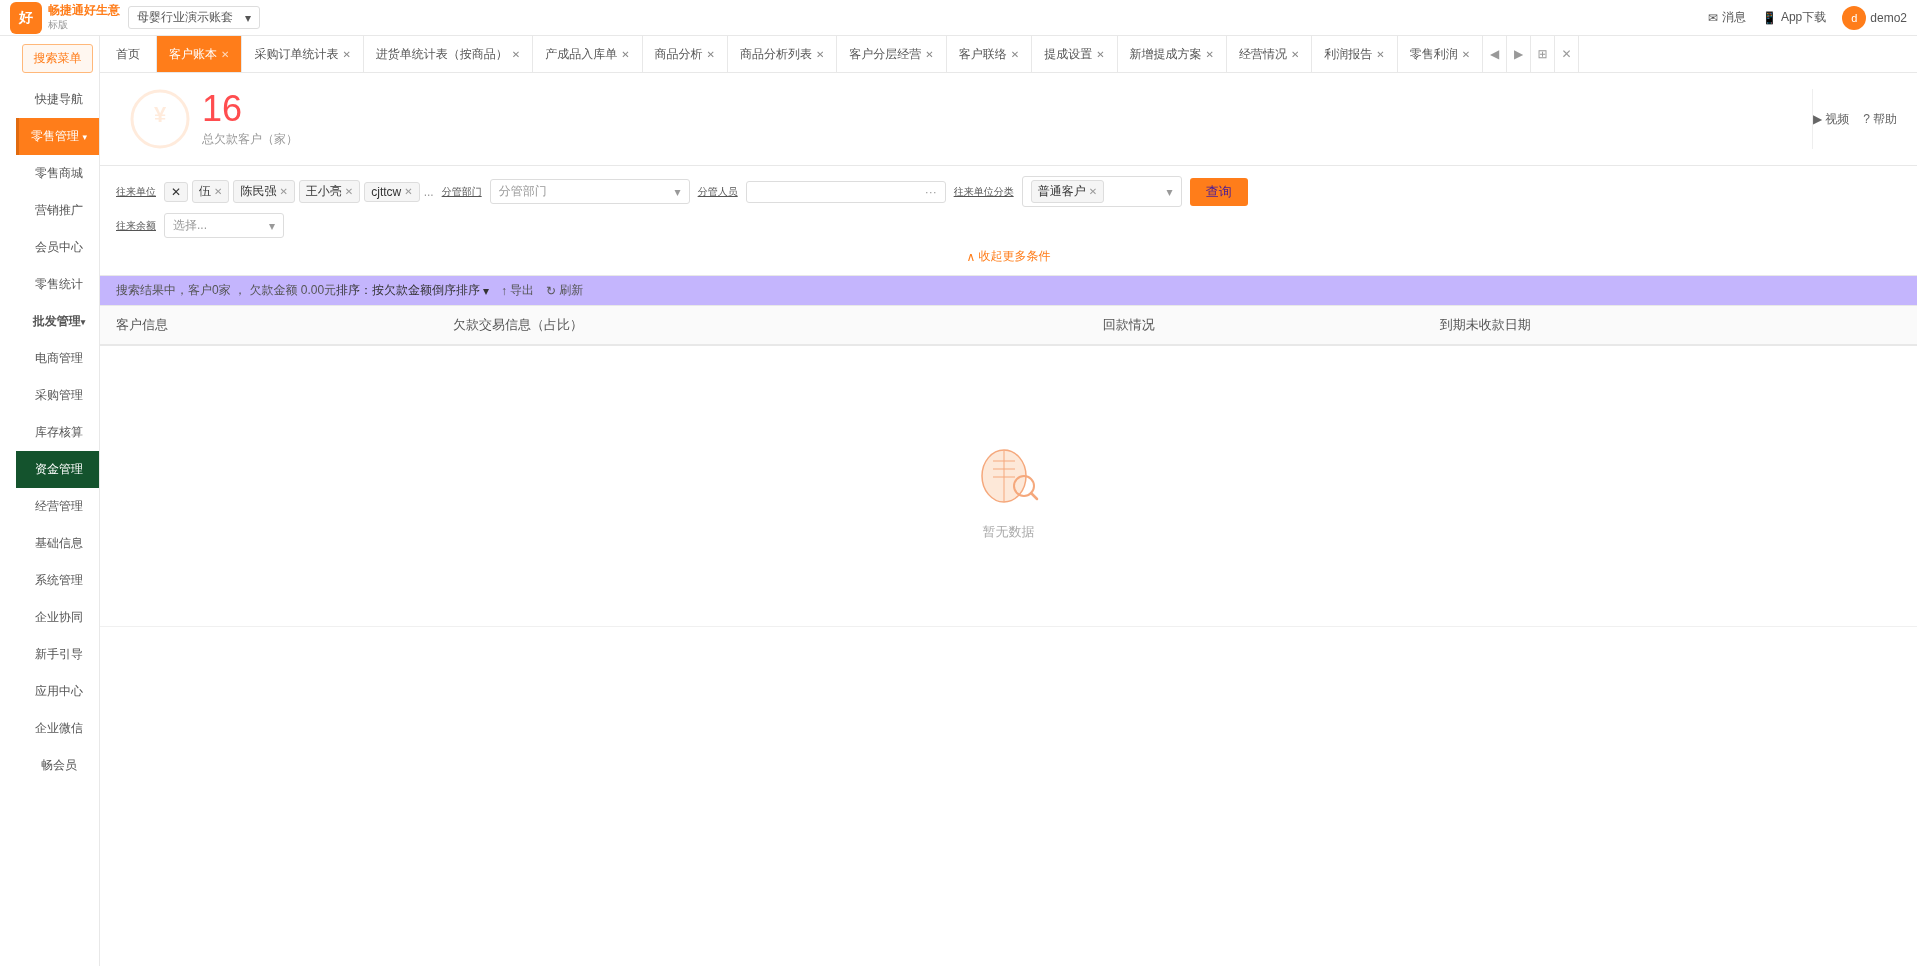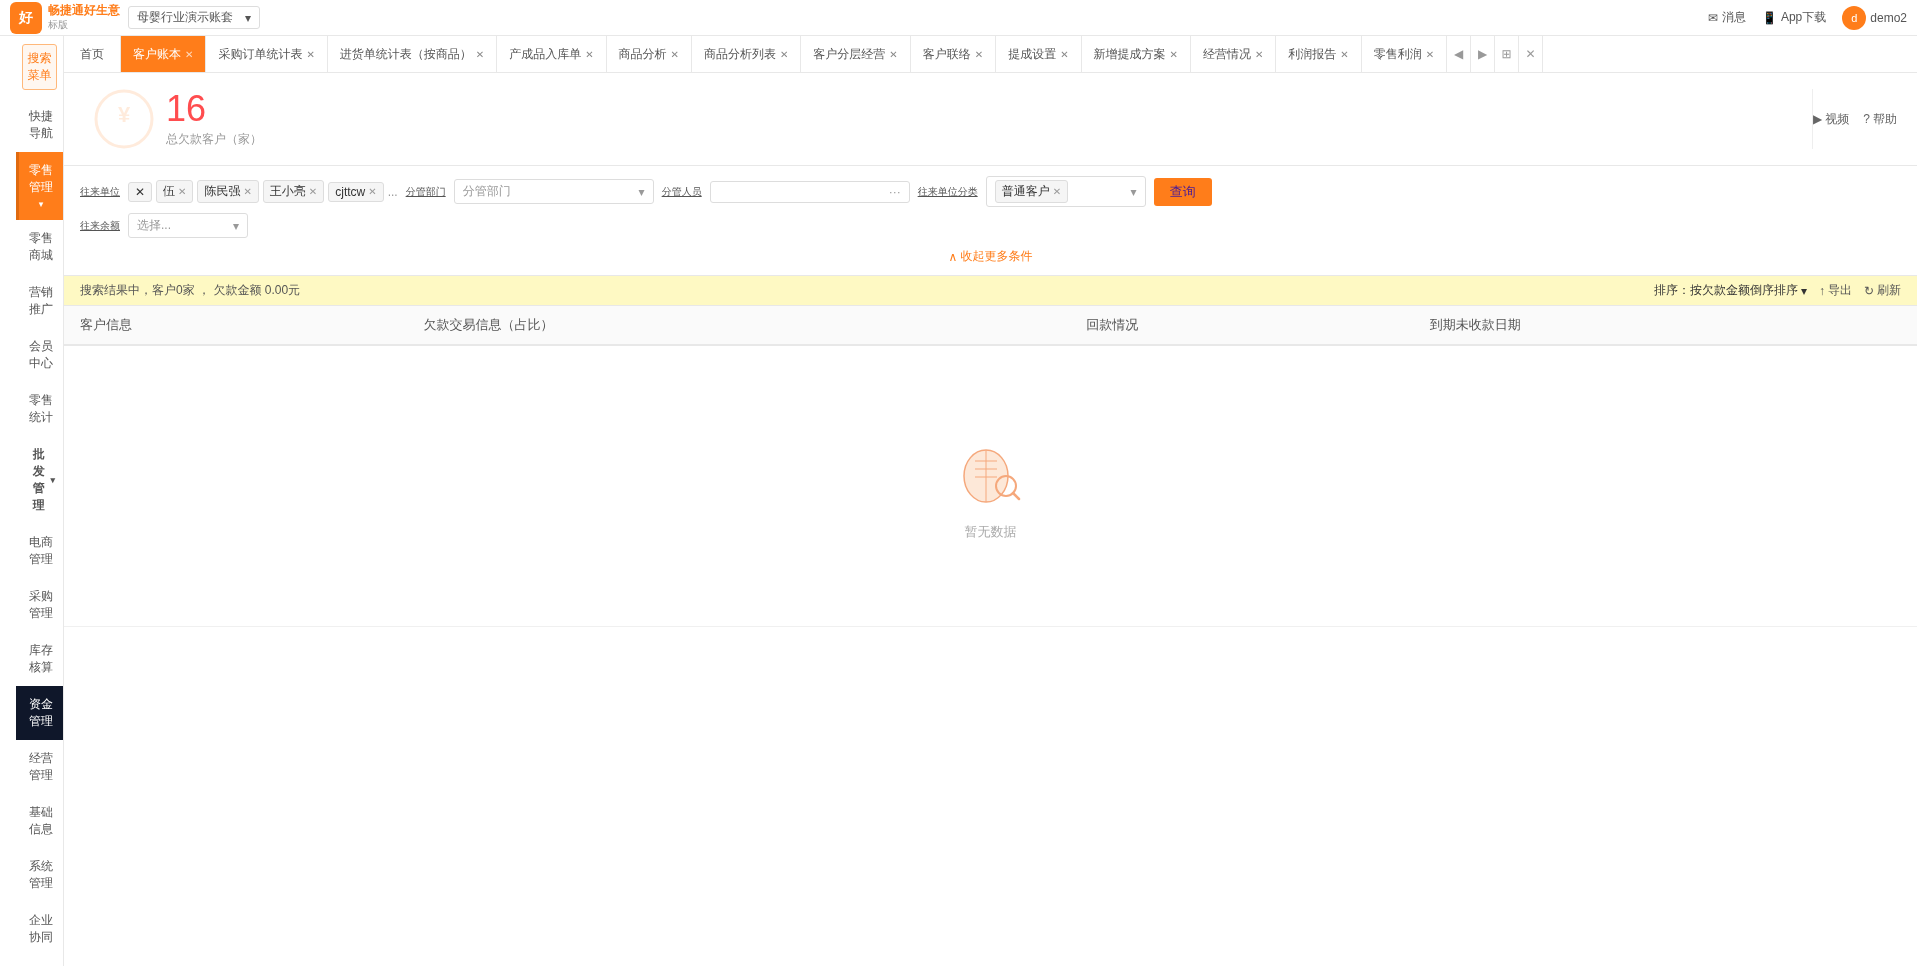--- a/index.html
+++ b/index.html
@@ -17,21 +17,21 @@
     .logo-sub { font-size: 10px; color: #999; }
     .company-selector { display: flex; align-items: center; gap: 12px; border: 1px solid #ddd; border-radius: 3px; padding: 2px 8px; cursor: pointer; font-size: 12px; color: #555; }
     .top-header-right { display: flex; align-items: center; gap: 16px; font-size: 12px; color: #555; }
     .top-right-item { display: flex; align-items: center; gap: 4px; cursor: pointer; }
     .avatar { width: 24px; height: 24px; border-radius: 50%; background: #ff7d1a; display: flex; align-items: center; justify-content: center; color: #fff; font-size: 11px; }
 
     
     .main-layout { display: flex; flex: 1; overflow: hidden; }
 
     
-    .sidebar { width: 64px; background: #fff; border-right: 1px solid #e8e8e8; display: flex; flex-direction: column; overflow-y: auto; flex-shrink: 0; padding-left: 16px; }
+    .sidebar { width: 100px; background: #fff; border-right: 1px solid #e8e8e8; display: flex; flex-direction: column; overflow-y: auto; flex-shrink: 0; padding-left: 16px; }
     .sidebar-search { padding: 8px 6px; }
     .sidebar-search-btn { width: 100%; background: #fff7f0; border: 1px solid #ffb87a; color: #ff7d1a; border-radius: 3px; padding: 5px 4px; font-size: 12px; cursor: pointer; text-align: center; }
     .sidebar-nav-item { padding: 10px 8px; text-align: center; font-size: 12px; color: #555; cursor: pointer; border-left: 3px solid transparent; }
     .sidebar-nav-item.active { background: #ff7d1a; color: #fff; border-left: 3px solid #e06a0f; }
     .sidebar-nav-item.has-arrow { display: flex; align-items: center; justify-content: center; gap: 0; font-weight: bold; }
 
     
     .tab-bar { background: #fff; border-bottom: 1px solid #e8e8e8; display: flex; align-items: center; flex-shrink: 0; overflow: hidden; }
     .tab-item { display: flex; align-items: center; padding: 0 12px; height: 36px; font-size: 12px; color: #555; cursor: pointer; border-right: 1px solid #e8e8e8; white-space: nowrap; gap: 4px; flex-shrink: 0; }
     .tab-item.active { background: #ff7d1a; color: #fff; }
@@ -61,21 +61,21 @@
     .filter-tags { display: flex; gap: 4px; flex-wrap: wrap; align-items: center; }
     .filter-tag { display: flex; align-items: center; gap: 3px; background: #f5f5f5; border: 1px solid #ddd; border-radius: 3px; padding: 2px 6px; font-size: 12px; color: #333; }
     .filter-tag .tag-close { cursor: pointer; color: #999; font-size: 10px; }
     .filter-more { color: #999; font-size: 12px; cursor: pointer; }
     .filter-select { display: flex; align-items: center; border: 1px solid #ddd; border-radius: 3px; padding: 3px 8px; min-width: 120px; font-size: 12px; color: #999; cursor: pointer; gap: 4px; }
     .filter-select-wide { min-width: 200px; }
     .query-btn { background: #ff7d1a; color: #4c1d95; border: none; border-radius: 3px; padding: 5px 16px; font-size: 13px; cursor: pointer; }
     .collapse-btn { display: flex; align-items: center; gap: 3px; color: #ff7d1a; font-size: 12px; cursor: pointer; justify-content: center; padding-top: 4px; }
 
     
-    .result-bar { background: #fef9c3; padding: 6px 16px; border-bottom: 1px solid #e8e8e8; display: flex; align-items: center; justify-content: space-between; flex-shrink: 0; }
+    .result-bar { background: #c4b5fd; padding: 6px 16px; border-bottom: 1px solid #e8e8e8; display: flex; align-items: center; justify-content: flex-start; flex-shrink: 0; }
     .result-info { font-size: 12px; color: #555; }
     .result-actions { display: flex; gap: 12px; align-items: center; font-size: 12px; color: #555; }
     .result-action { display: flex; align-items: center; gap: 3px; cursor: pointer; }
     .sort-select { display: flex; align-items: center; gap: 3px; cursor: pointer; color: #333; }
 
     
     .data-table-wrap { flex: 1; overflow-y: auto; background: #fff; }
     .data-table { width: 100%; border-collapse: collapse; }
     .data-table th { background: #fafafa; border-bottom: 2px solid #e8e8e8; padding: 10px 16px; text-align: left; font-size: 13px; color: #555; font-weight: normal; }
     .data-table td { padding: 5px 16px; border-bottom: 1px solid #f0f0f0; font-size: 12px; }
@@ -138,21 +138,21 @@
     <div class="sidebar-nav-item">营销推广</div>
     <div class="sidebar-nav-item">会员中心</div>
     <div class="sidebar-nav-item">零售统计</div>
     <div class="sidebar-nav-item has-arrow">
       <span>批发管理</span>
       <span style="font-size:9px;">▾</span>
     </div>
     <div class="sidebar-nav-item">电商管理</div>
     <div class="sidebar-nav-item">采购管理</div>
     <div class="sidebar-nav-item">库存核算</div>
-    <div class="sidebar-nav-item" style="background:#0f172a;color:#fff;">资金管理</div>
+    <div class="sidebar-nav-item" style="background:#14532d;color:#fff;">资金管理</div>
     <div class="sidebar-nav-item">经营管理</div>
     <div class="sidebar-nav-item">基础信息</div>
     <div class="sidebar-nav-item">系统管理</div>
     <div class="sidebar-nav-item">企业协同</div>
     <div class="sidebar-nav-item">新手引导</div>
     <div class="sidebar-nav-item">应用中心</div>
     <div class="sidebar-nav-item">企业微信</div>
     <div class="sidebar-nav-item">畅会员</div>
   </div>
 

